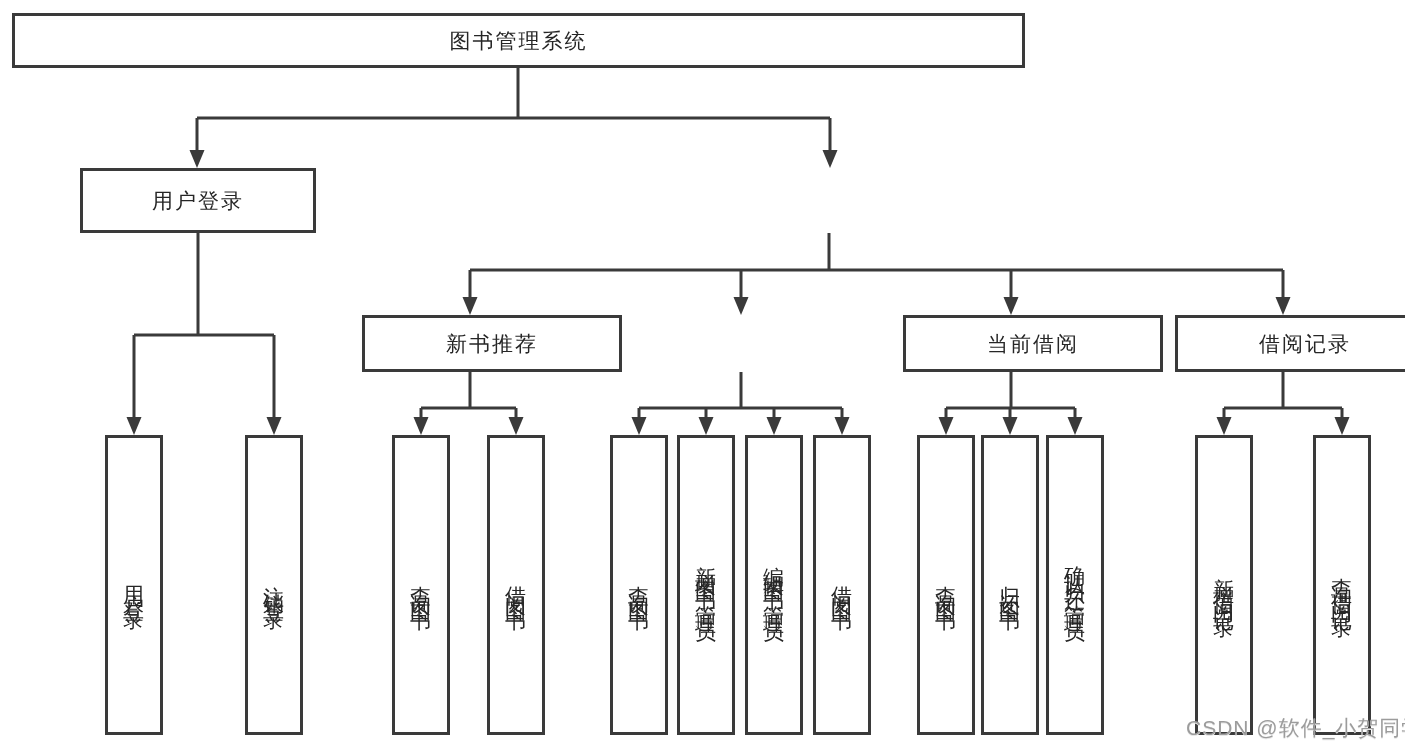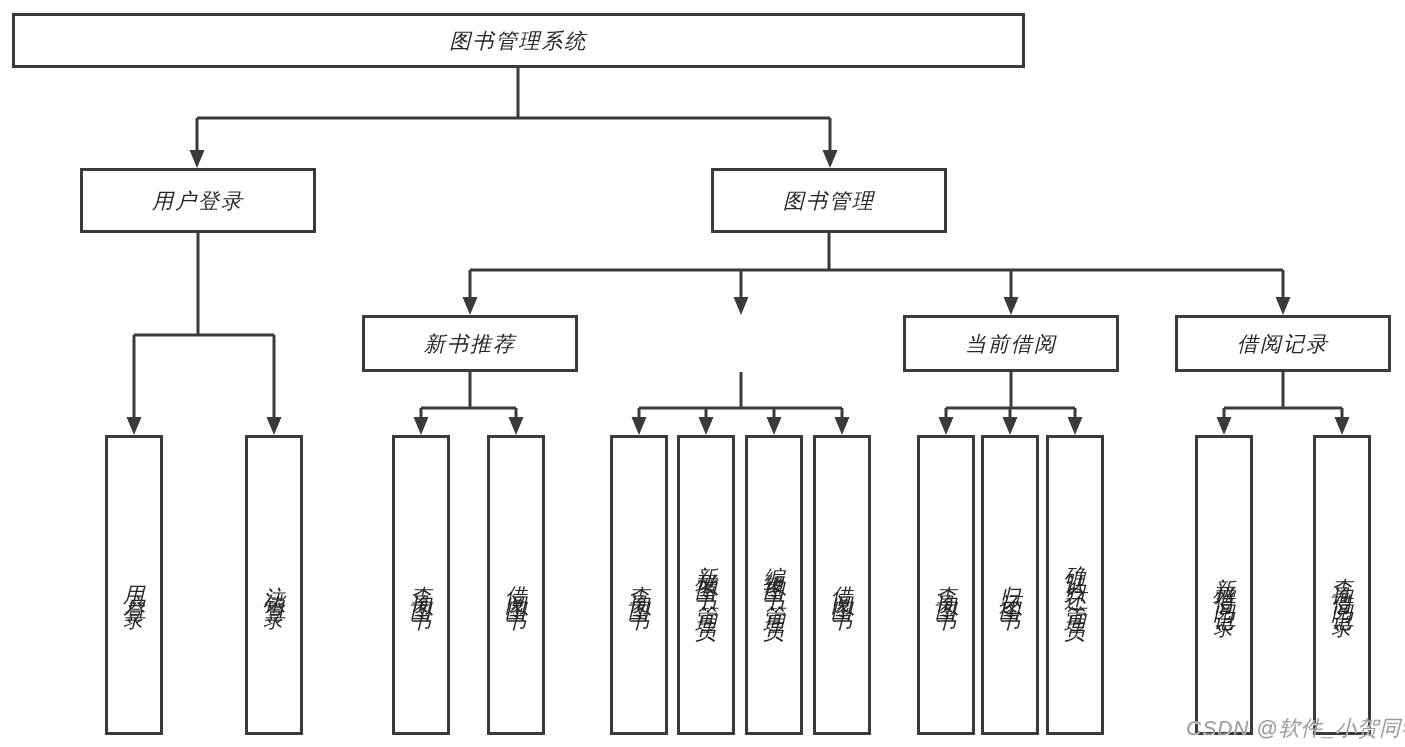--- a/index.html
+++ b/index.html
@@ -1,33 +1,33 @@
 <!DOCTYPE html>
 <html><head>
 <meta charset="utf-8">
 <style>
   html,body{margin:0;padding:0;background:#fff;}
   #stage{
     position:relative;width:1405px;height:747px;background:#fff;overflow:hidden;
-    font-family:"Liberation Sans","DejaVu Sans",sans-serif;color:#262626;font-style:italic;
+    font-family:"Liberation Sans","DejaVu Sans",sans-serif;color:#262626;
   }
   #wires{position:absolute;left:0;top:0;width:1405px;height:747px;}
   .box{
     position:absolute;background:#fff;border:3px solid #3a3a3a;
     display:flex;align-items:center;justify-content:center;box-sizing:border-box;
     font-size:21px;letter-spacing:2px;color:#262626;z-index:2;
   }
   .box.h{white-space:nowrap;}
   .box.v{width:58px;height:300px;top:435px;}
   .box.v span{
     writing-mode:vertical-rl;text-orientation:mixed;
     letter-spacing:8px;line-height:1;display:block;
   }
   .lv1{top:168px;width:236px;height:65px;}
-  .lv2{top:315px;width:216px;height:57px;}
+  .lv2{top:315px;width:260px;height:57px;}
   #root-box{left:12px;top:13px;width:1013px;height:55px;}
   #watermark{
     position:absolute;left:1186px;top:714px;z-index:5;
     font-size:21px;color:#9c9c9c;letter-spacing:1px;white-space:nowrap;
     text-shadow:0 1px 0 #e8e8e8;pointer-events:none;
   }
 </style>
 </head>
 <body>
 
@@ -72,23 +72,20 @@
       <polygon points="1334.5,417 1349.5,417 1342,435"></polygon>
     </g>
   </svg>
 
   <div class="box h" id="root-box">
     <span>图书管理系统</span>
   </div>
 
   <div class="box h lv1" style="left:80px">
     <span>用户登录</span>
-  </div>
-  <div class="box h lv1" style="left:711px">
-    <span>图书管理</span>
   </div>
 
   <div class="box h lv2" style="left:362px">
     <span>新书推荐</span>
   </div>
   <div class="box h lv2" style="left:903px">
     <span>当前借阅</span>
   </div>
   <div class="box h lv2" style="left:1175px">
     <span>借阅记录</span>

